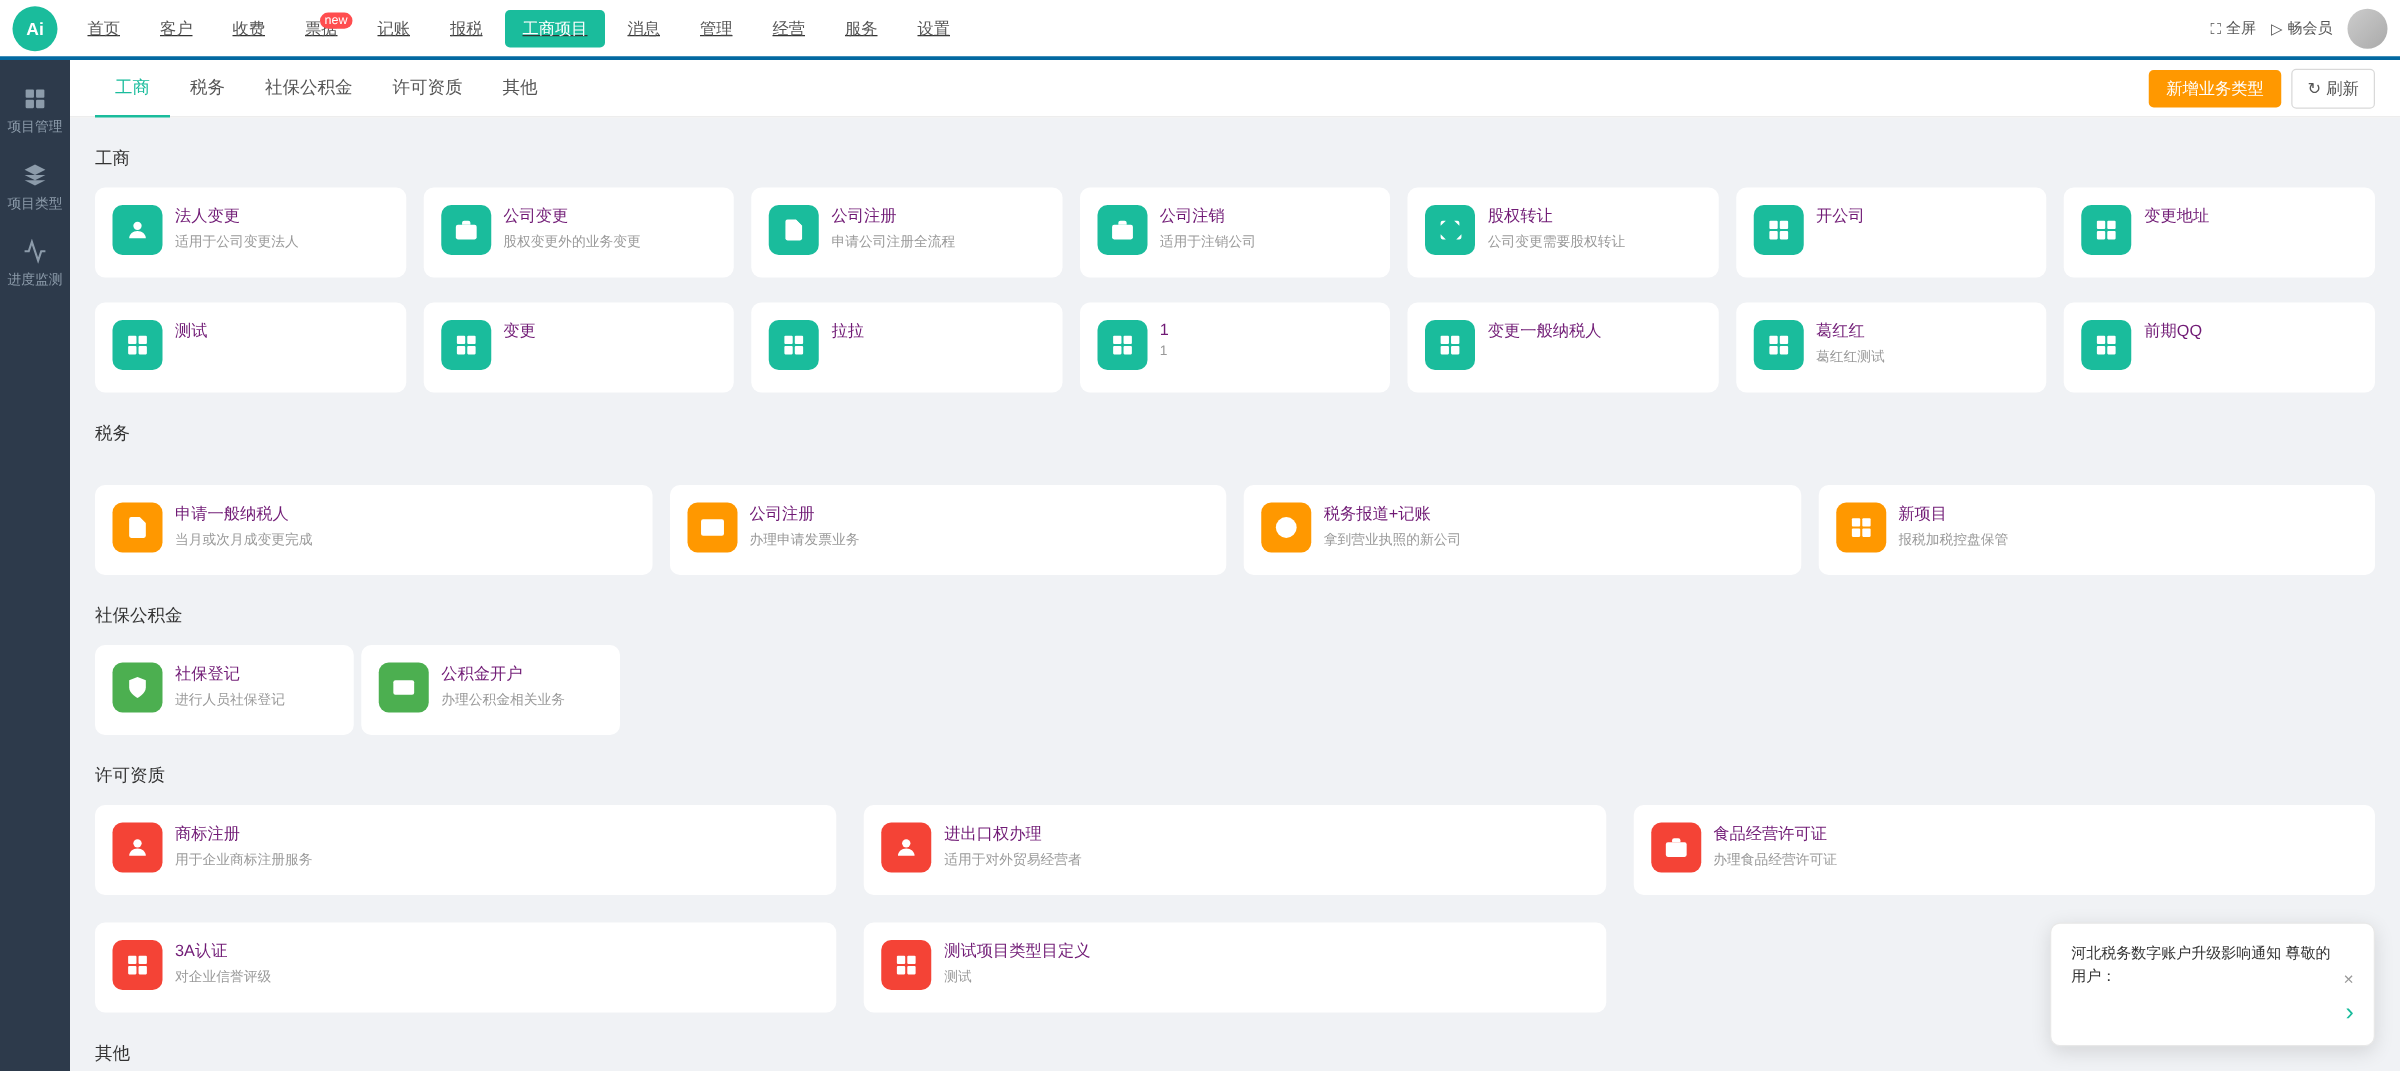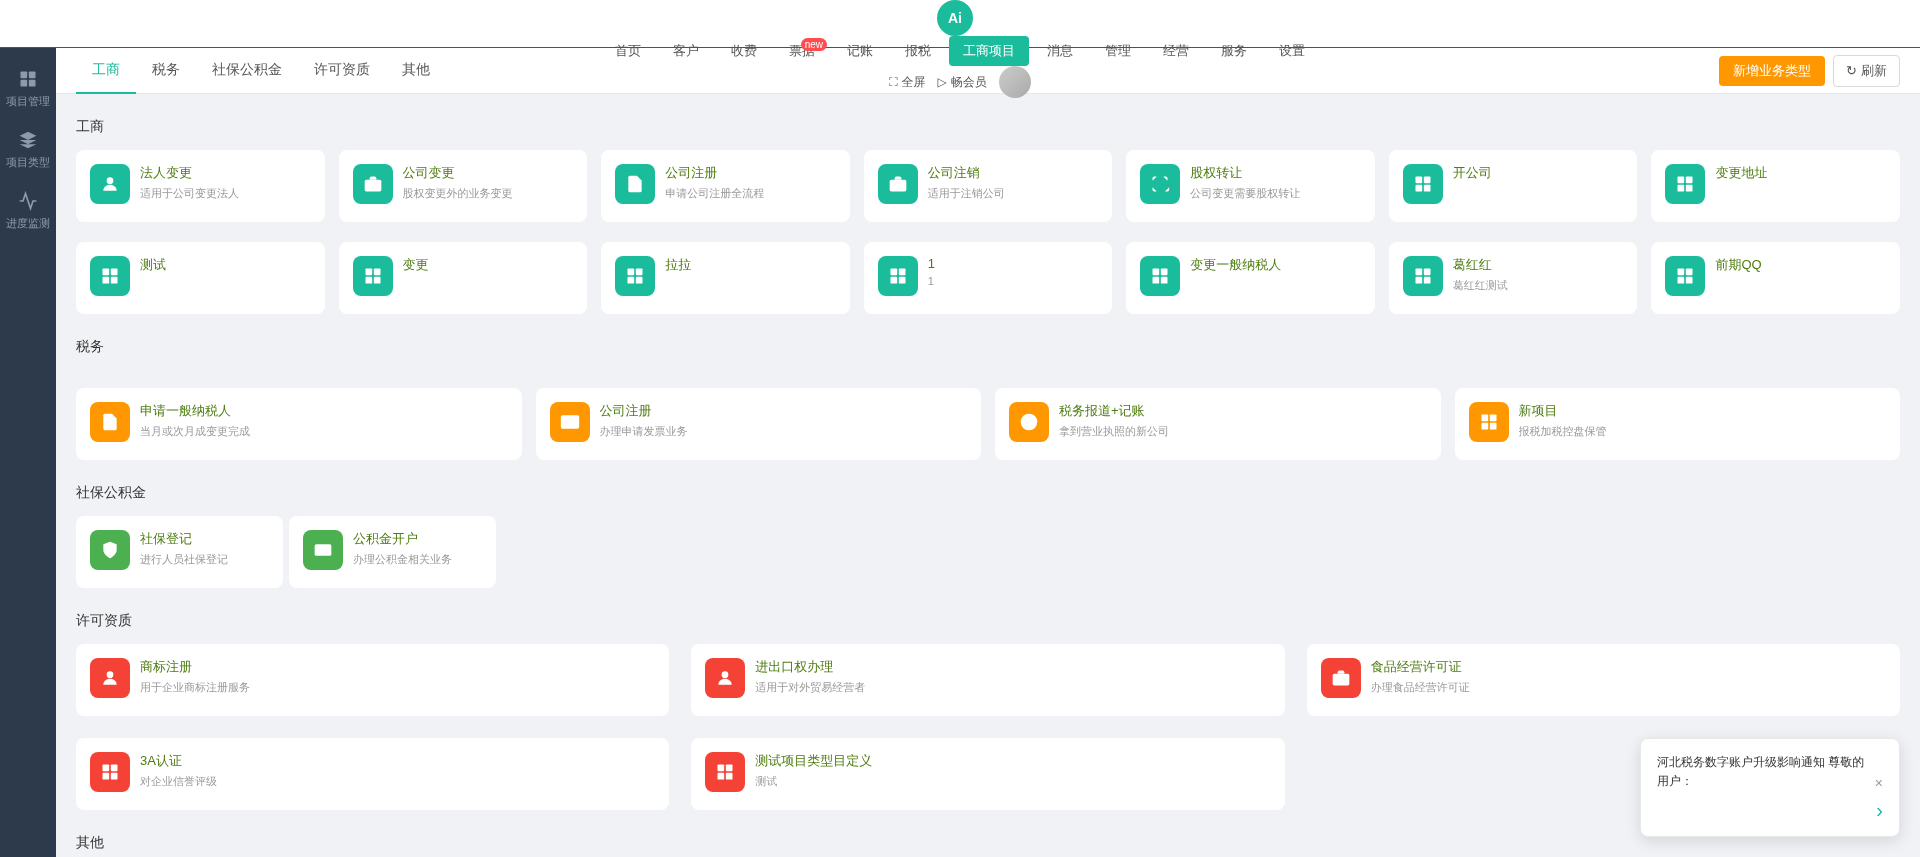--- a/index.html
+++ b/index.html
@@ -4,38 +4,37 @@
   <style>
     * { margin: 0; padding: 0; box-sizing: border-box; }
     body { font-family: 'Microsoft YaHei', Arial, sans-serif; background: #f5f5f5; font-size: 13px; color: #333; overflow-x: hidden; }
 
     
     .top-nav {
       background: #fff;
       height: 48px;
       display: flex;
       align-items: center;
-      border-bottom: 1px solid #0369a1;
+      border-bottom: 3px solid #0369a1;
       padding: 0 10px;
       position: fixed;
       top: 0; left: 0; right: 0;
       z-index: 100;
-      flex-direction: column;
     }
     .nav-logo {
       width: 36px; height: 36px;
       background: #1abc9c;
       border-radius: 50%;
       display: flex; align-items: center; justify-content: center;
       color: #fff; font-weight: bold; font-size: 14px;
       margin-right: 10px;
       flex-shrink: 0;
     }
     .nav-items {
-      display: flex; align-items: flex-end; gap: 4px; flex: 1;
+      display: flex; align-items: flex-end; gap: 4px; flex: 1; text-decoration: underline;
     }
     .nav-item {
       padding: 6px 14px;
       cursor: pointer;
       border-radius: 4px;
       font-size: 13px;
       color: #555;
       position: relative;
       white-space: nowrap;
     }
@@ -224,21 +223,21 @@
     .card-icon.orange { background: #ff9800; }
     .card-icon.red { background: #f44336; }
     .card-icon.blue { background: #2196f3; }
     .card-icon.green { background: #4caf50; }
     .card-info {
       flex: 1;
       min-width: 0;
     }
     .card-title {
       font-size: 13px;
-      color: #4d7c0f;
+      color: #701a75;
       font-weight: 500;
       margin-bottom: 4px;
       white-space: nowrap;
       overflow: hidden;
       text-overflow: ellipsis;
     }
     .card-desc {
       font-size: 11px;
       color: #999;
       white-space: nowrap;

